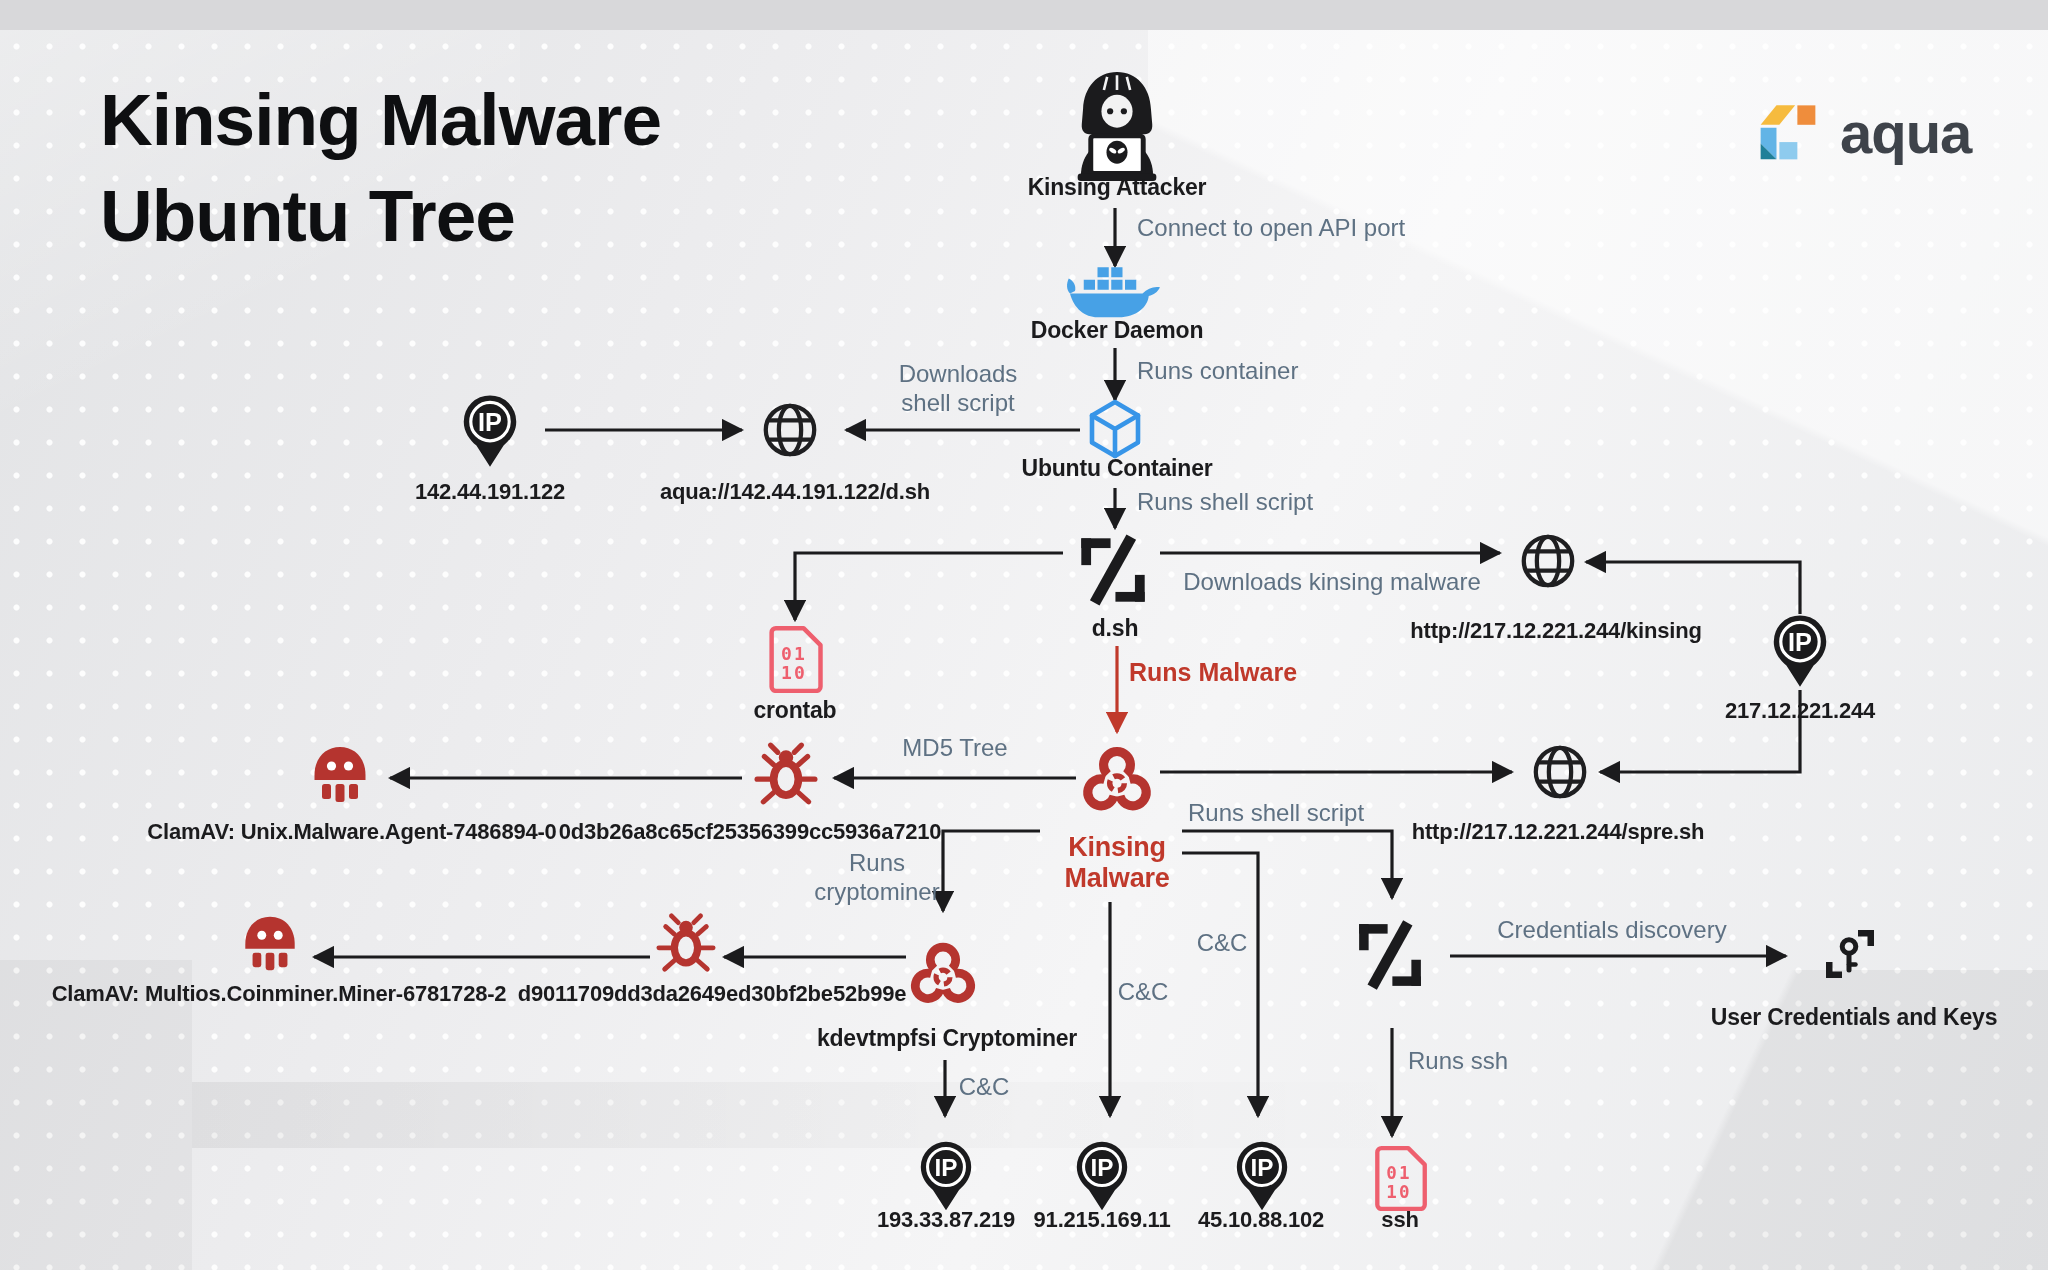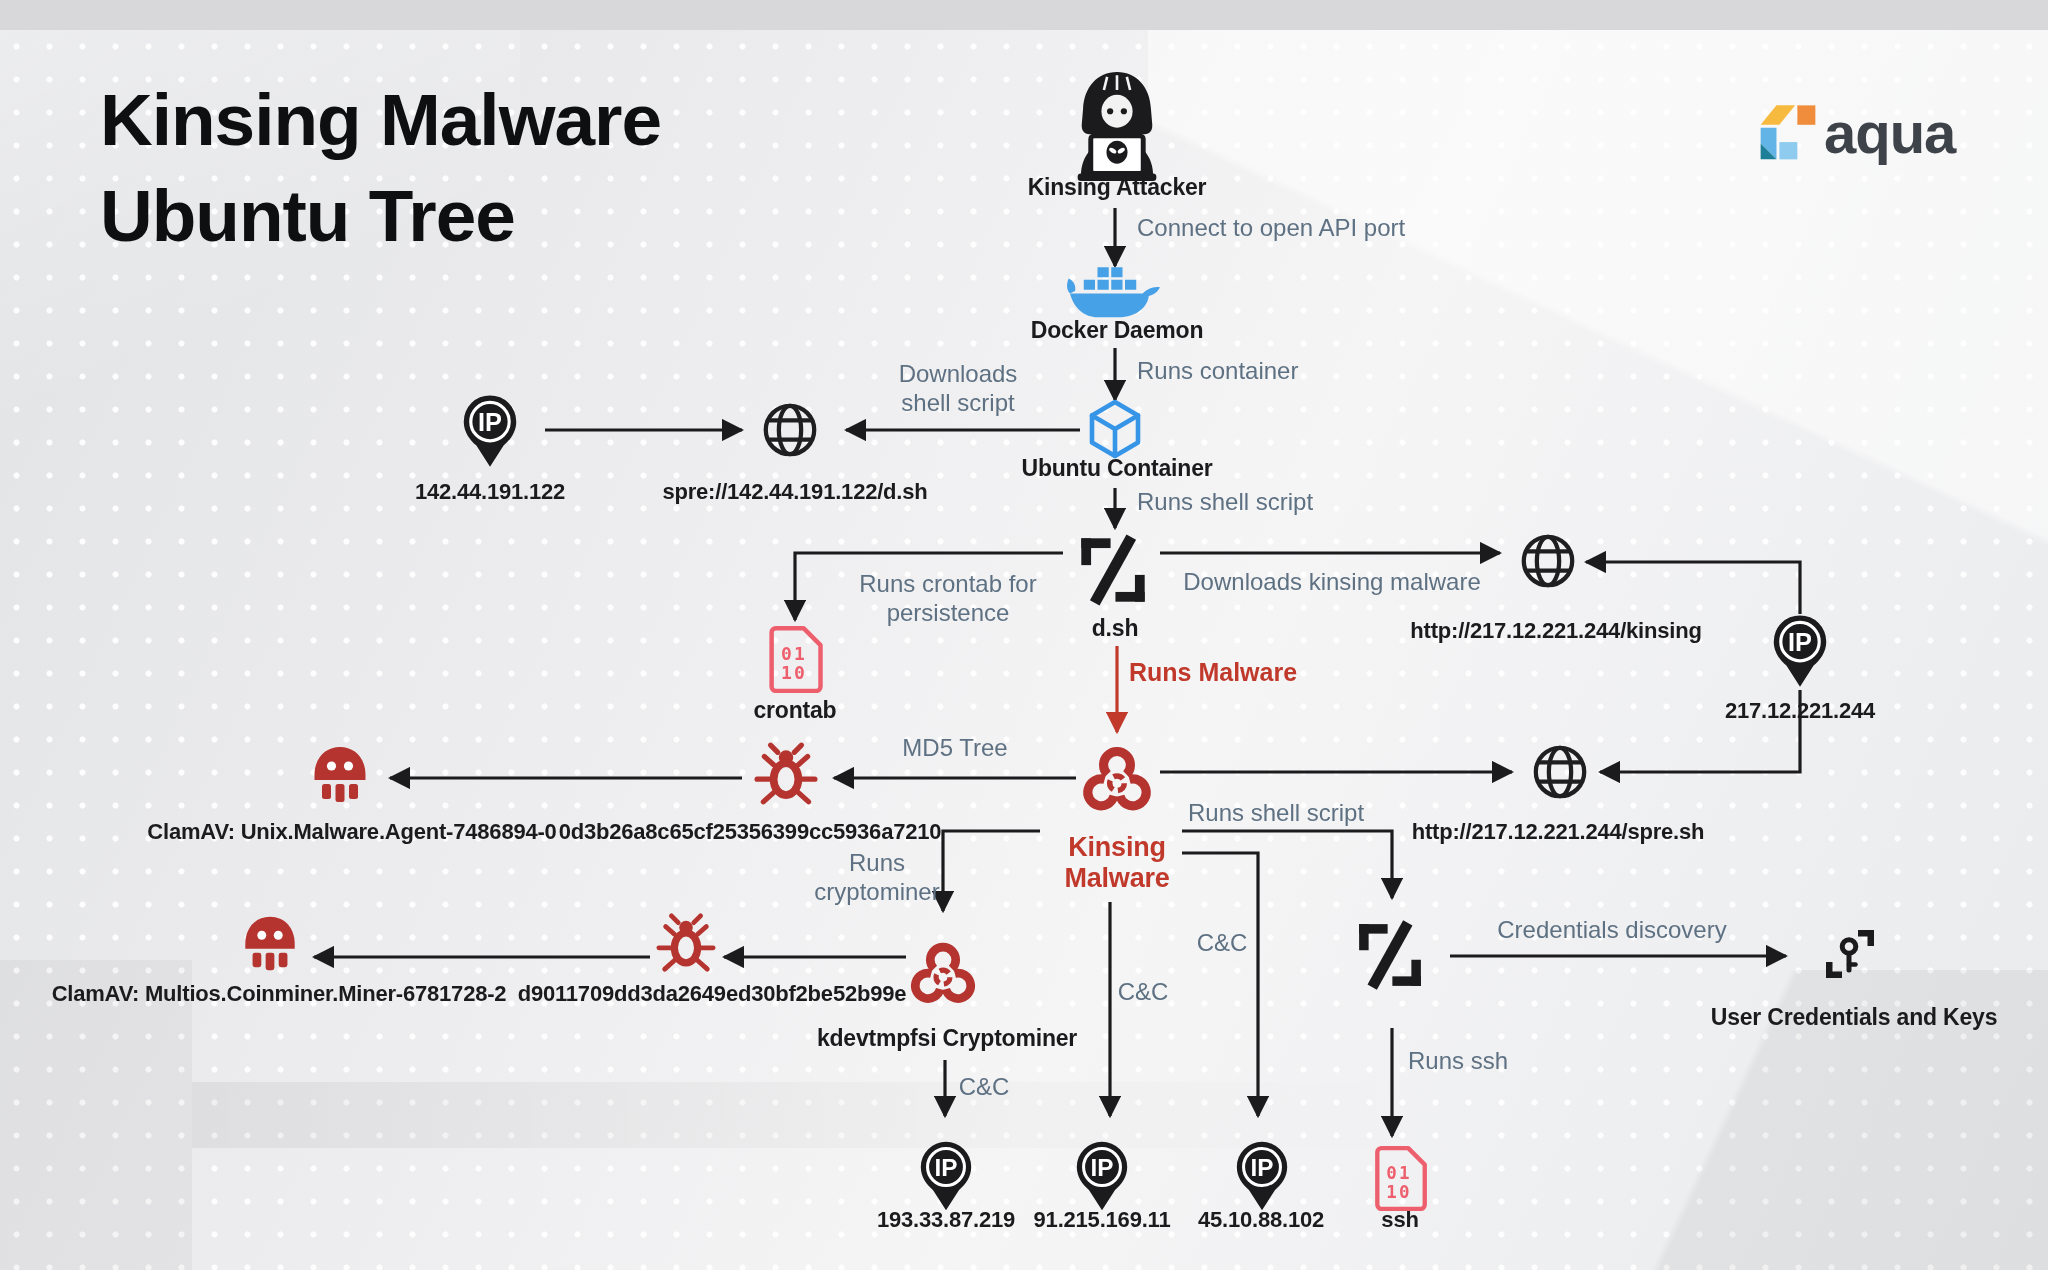--- a/index.html
+++ b/index.html
@@ -15,21 +15,21 @@
   .bg-band{left:192px;top:1052px;width:1400px;height:66px;
     background:linear-gradient(90deg, rgba(0,0,0,.055), rgba(0,0,0,0) 88%);}
   .bg-bl{left:0;top:930px;width:192px;height:340px;background:rgba(0,0,0,.035);}
   .bg-brd{right:0;bottom:0;width:760px;height:330px;
     background:linear-gradient(115deg, rgba(0,0,0,0) 55%, rgba(0,0,0,.05) 56%);}
   .bg-tl{left:0;top:0;width:520px;height:430px;
     background:linear-gradient(155deg, rgba(255,255,255,.35) 0%, rgba(255,255,255,0) 60%);}
 
   .title{position:absolute;left:100px;top:42px;font-size:73px;font-weight:800;
          color:#0e0f11;line-height:1.32;letter-spacing:-1px;}
-  .logo{position:absolute;left:1752px;top:66px;display:flex;align-items:center;}
+  .logo{position:absolute;left:1752px;top:66px;display:flex;align-items:center;gap:16px;}
   .logo-text{font-size:58px;font-weight:600;color:#3e434a;letter-spacing:-1px;}
 
   .edges{position:absolute;left:0;top:0;width:2048px;height:1270px;}
   .e{stroke:#1b1b1d;stroke-width:3.2;fill:none;marker-end:url(#ah);}
   .er{stroke:#c0392b;stroke-width:3.2;fill:none;marker-end:url(#ahr);}
 
   .node{position:absolute;transform:translate(-50%,-50%);line-height:0;}
   .nlabel{position:absolute;transform:translate(-50%,-50%);font-size:23px;font-weight:700;
           color:#1b1b1d;white-space:nowrap;letter-spacing:-0.2px;}
   .nlabel.small{font-size:22px;}
@@ -207,21 +207,21 @@
       </g>
     </svg>
   </div>
   <div class="nlabel" style="left:1117px;top:438px">Ubuntu Container</div>
 
   <div class="node" style="left:790px;top:400px">
     <svg width="62" height="62">
         <use href="#sym-globe"></use>
       </svg>
   </div>
-  <div class="nlabel small" style="left:795px;top:462px">spre://142.44.191.122/d.sh</div>
+  <div class="nlabel small" style="left:795px;top:462px">aqua://142.44.191.122/d.sh</div>
 
   <div class="node" style="left:490px;top:401px">
     <svg width="60" height="75">
         <use href="#sym-pin"></use>
       </svg>
   </div>
   <div class="nlabel small" style="left:490px;top:462px">142.44.191.122</div>
 
   <div class="node" style="left:1113px;top:540px">
     <svg width="78" height="78">
@@ -349,21 +349,20 @@
         <use href="#sym-binfile"></use>
       </svg>
   </div>
   <div class="nlabel small" style="left:1400px;top:1190px">ssh</div>
 
   <div class="elabel anchor-left" style="left:1137px;top:198px">Connect to open API port</div>
   <div class="elabel anchor-left" style="left:1137px;top:341px">Runs container</div>
   <div class="elabel centered" style="left:958px;top:358px;width:170px">Downloads shell script</div>
   <div class="elabel anchor-left" style="left:1137px;top:472px">Runs shell script</div>
   <div class="elabel centered" style="left:1332px;top:552px">Downloads kinsing malware</div>
-  <div class="elabel centered" style="left:948px;top:568px;width:185px">Runs crontab for persistence</div>
   <div class="elabel anchor-left redbold" style="left:1129px;top:642px">Runs Malware</div>
   <div class="elabel centered" style="left:955px;top:718px">MD5 Tree</div>
   <div class="elabel anchor-left" style="left:1188px;top:783px">Runs shell script</div>
   <div class="elabel centered" style="left:877px;top:847px;width:145px">Runs cryptominer</div>
   <div class="elabel centered" style="left:1222px;top:913px">C&amp;C</div>
   <div class="elabel centered" style="left:1143px;top:962px">C&amp;C</div>
   <div class="elabel centered" style="left:984px;top:1057px">C&amp;C</div>
   <div class="elabel centered" style="left:1612px;top:900px">Credentials discovery</div>
   <div class="elabel anchor-left" style="left:1408px;top:1031px">Runs ssh</div>
 </div>

